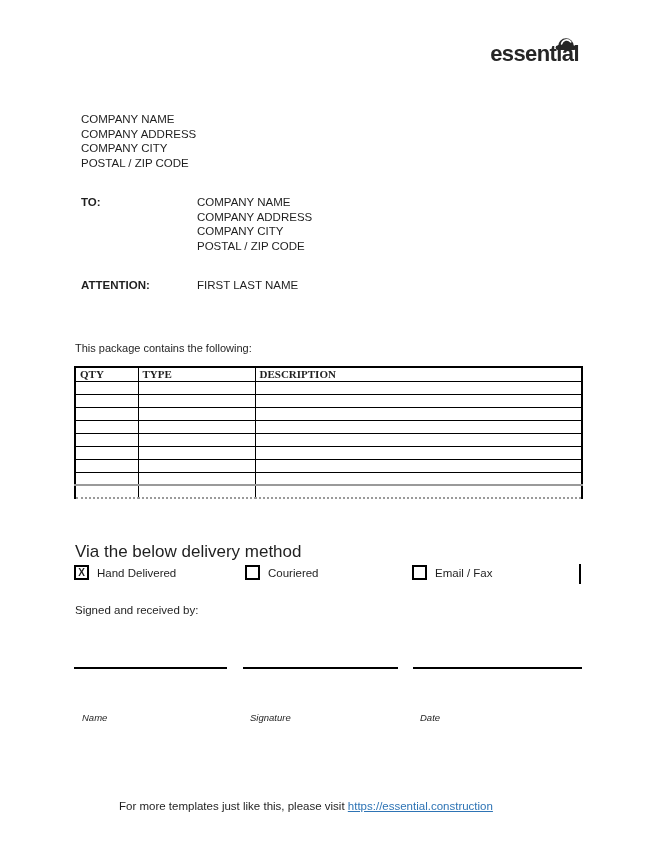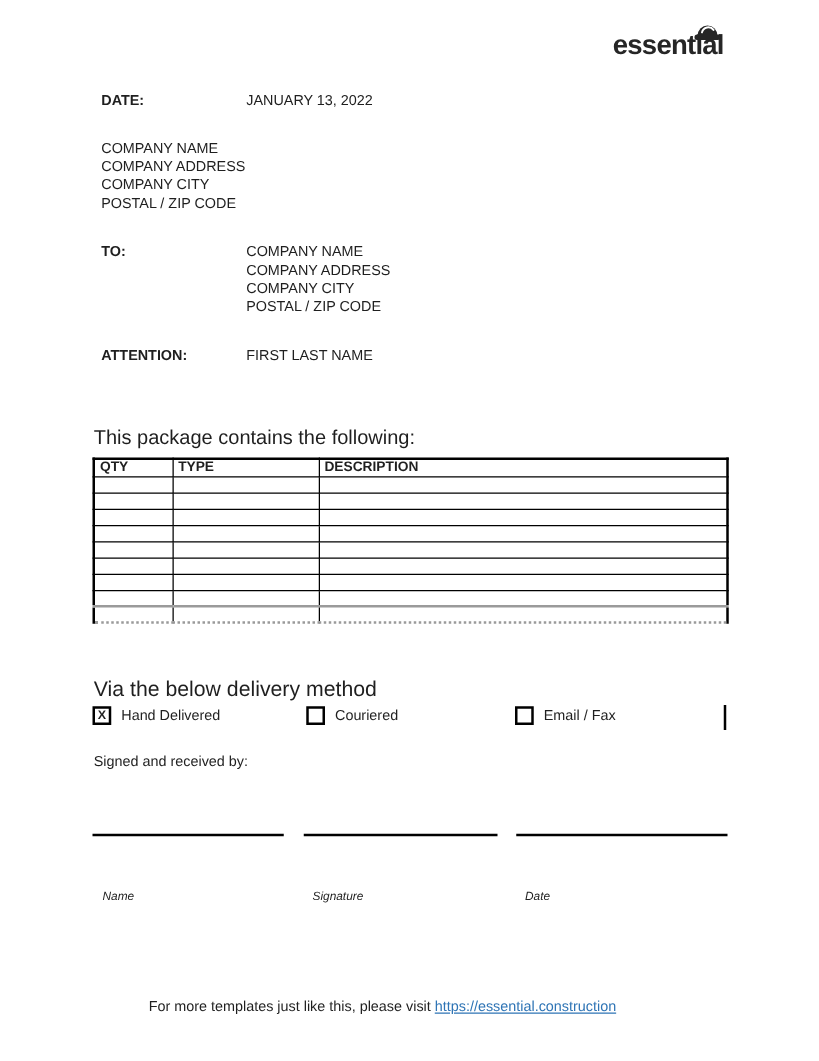--- a/index.html
+++ b/index.html
@@ -10,21 +10,21 @@
     height: 849px;
     background: #ffffff;
     font-family: "Liberation Sans", sans-serif;
     color: #1f1f1f;
     overflow: hidden;
   }
 
   
   .logo {
     position: absolute;
-    top: 24px;
+    top: 42px;
     right: 76px;
     font-size: 22px;
     font-weight: bold;
     letter-spacing: -0.6px;
     color: #262626;
     line-height: 24px;
   }
   .logo .hat {
     position: absolute;
     top: -9px;
@@ -42,41 +42,41 @@
     line-height: 14.5px;
   }
   .meta-label { width: 116px; font-weight: bold; }
   .meta-value { font-weight: normal; }
 
   
   .intro {
     position: absolute;
     left: 75px;
     top: 342px;
-    font-size: 16px;
+    font-size: 11px;
   }
   .pkg-table {
     position: absolute;
     left: 74px;
     top: 366px;
     width: 507px;
     border-collapse: collapse;
     table-layout: fixed;
     border: 2px solid #000;
     border-bottom: 2px dotted #9a9a9a;
   }
   .pkg-table th, .pkg-table td {
     border: 1.5px solid #000;
     height: 13px;
     padding: 0 4px;
     font-size: 11px;
     text-align: left;
     vertical-align: middle;
   }
-  .pkg-table th { font-weight: bold; height: 14px; }
+  .pkg-table th { font-weight: bold; height: 14px; font-family: Liberation Serif, serif; }
   .pkg-table col.c-qty  { width: 63px; }
   .pkg-table col.c-type { width: 117px; }
   .pkg-table col.c-desc { width: 327px; }
   .pkg-table tr.pre-last td { border-bottom: 2px solid #9a9a9a; }
   .pkg-table tr.last td { border-bottom: none; }
 
   
   .delivery-heading {
     position: absolute;
     left: 75px;
@@ -160,24 +160,20 @@
     <span>essential</span>
     <span class="hat">
       <svg viewBox="0 0 30 21" width="24" height="17" aria-hidden="true">
         <path d="M5 14.5 a10 10.5 0 0 1 20 0 z" fill="#262626"></path>
         <rect x="2" y="13" width="26" height="5.5" rx="2.6" fill="#262626"></rect>
         <path d="M9.5 11 a6.5 6.5 0 0 1 11.5 -2.5" stroke="#ffffff" stroke-width="2" fill="none" stroke-linecap="round"></path>
       </svg>
     </span>
   </div>
 
-  <div class="meta-row" style="top:74px">
-    <div class="meta-label">DATE:</div>
-    <div class="meta-value">JANUARY 13, 2022</div>
-  </div>
 
   <div class="meta-row" style="top:112px">
     <div class="meta-value">
       <div>COMPANY NAME</div>
       <div>COMPANY ADDRESS</div>
       <div>COMPANY CITY</div>
       <div>POSTAL / ZIP CODE</div>
     </div>
   </div>
 

